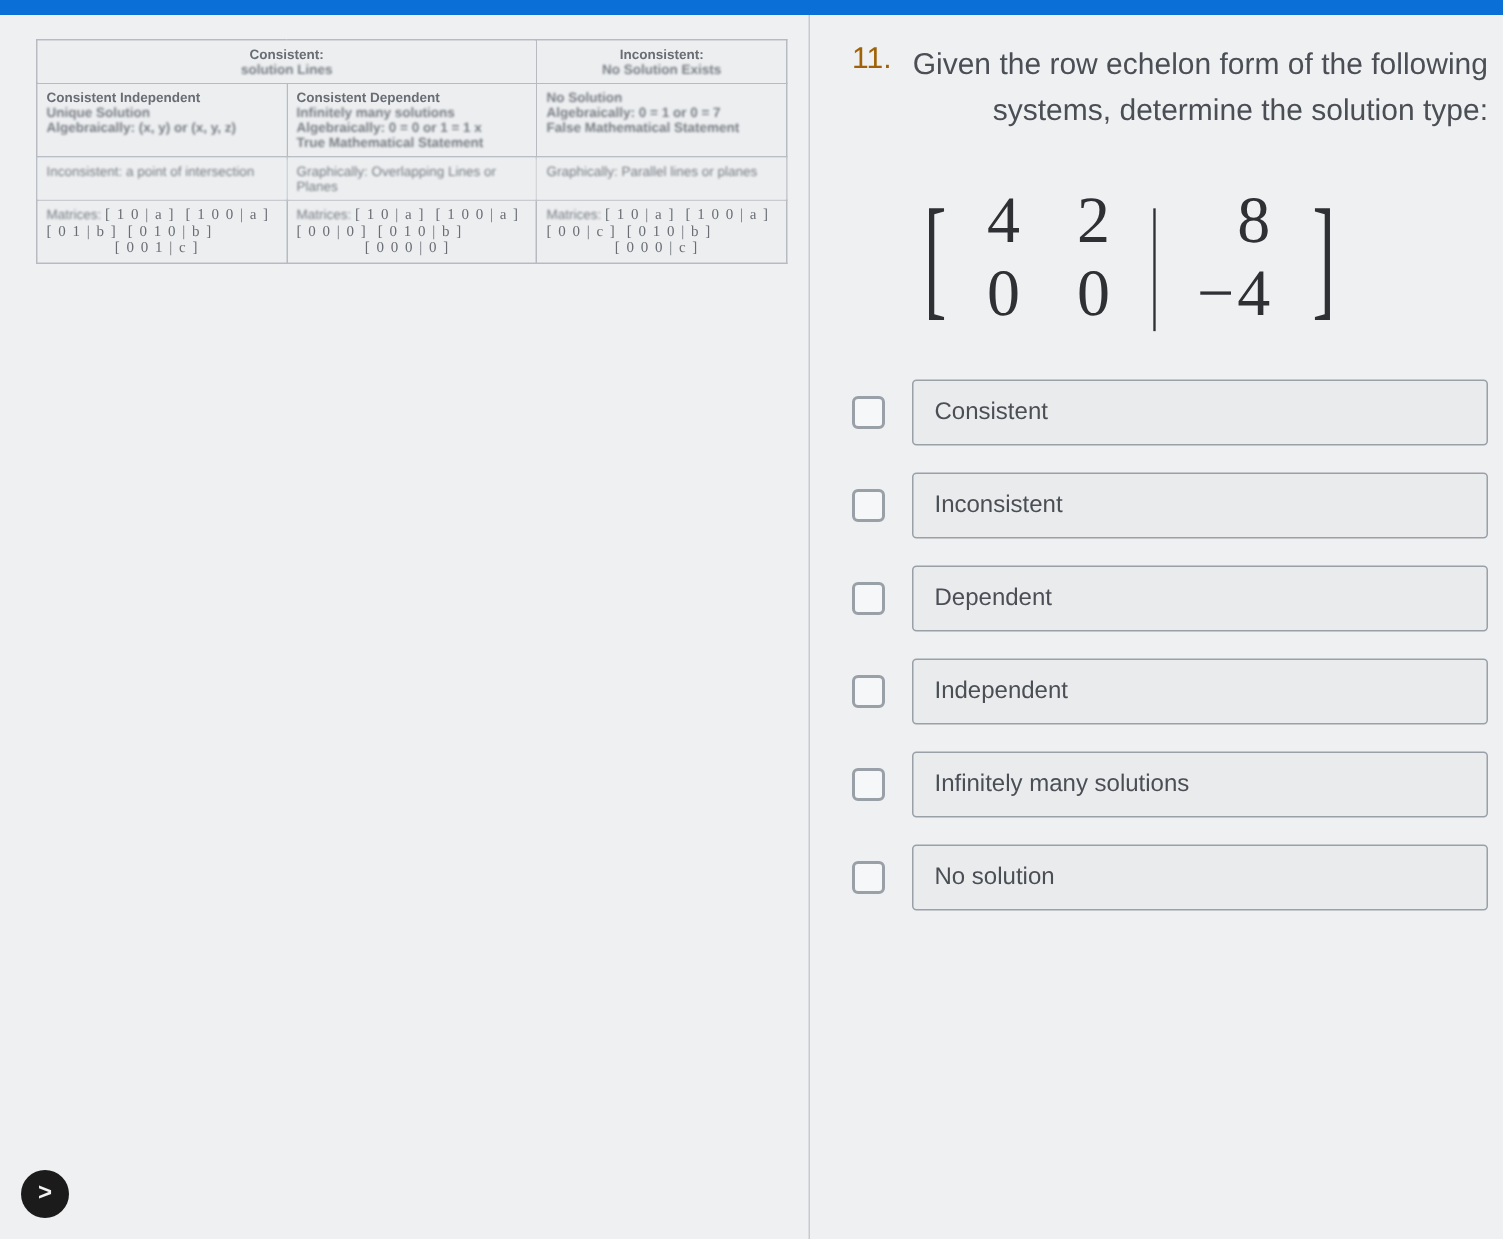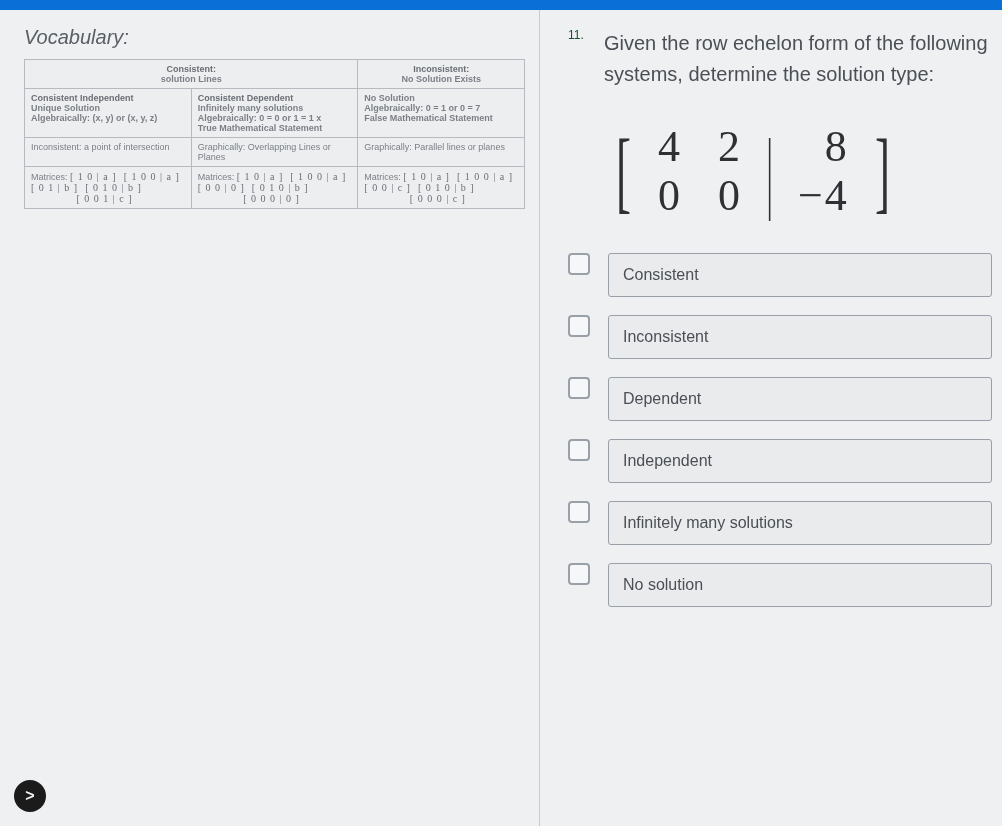--- a/index.html
+++ b/index.html
@@ -68,45 +68,46 @@
   .right {
     flex: 1;
     background: #eef0f2;
     padding: 18px 10px 0 28px;
     color: #44484e;
     position:relative;
   }
   .qrow { display:flex; }
   .qnum {
     flex: 0 0 36px;
-    font-size: 12px;
-    color: #14532d;
+    font-size: 20px;
+    color: #a16207;
   }
   .qtext {
     font-size: 20px;
     line-height: 1.55;
     color: #4b4f55;
+    text-align: right;
   }
   .matrix {
     font-family: "Times New Roman", serif;
     font-size: 44px;
     color: #2e3033;
     display: flex;
     align-items: center;
     margin: 30px 0 30px 40px;
     letter-spacing: 2px;
   }
   .matrix .brkL, .matrix .brkR, .matrix .bar {
     font-weight: 300;
   }
   .matrix .col { display:flex; flex-direction:column; align-items:center; margin: 0 18px; line-height:1.1;}
   .matrix .col span { display:block; }
   .options { margin-top: 18px; }
   .opt {
-    display:flex; 
+    display:flex; align-items:center;
     margin-bottom: 18px;
   }
   .opt .chk {
     width: 22px; height: 22px;
     border: 2px solid #9aa0a8;
     border-radius: 4px;
     background: #f6f7f8;
     margin-right: 18px;
     flex-shrink:0;
   }
@@ -121,21 +122,20 @@
   }
 </style>
 </head>
 <body>
 
 <div class="topbar"></div>
 
 <div class="page">
 
   <div class="left">
-    <div class="vocab-title">Vocabulary:</div>
 
     <table class="vtable">
       <tbody>
           <tr>
         <td class="hdr" colspan="2">
           <div>Consistent:</div>
           <div class="blurry">solution Lines</div>
         </td>
         <td class="hdr">
           <div>Inconsistent:</div>

